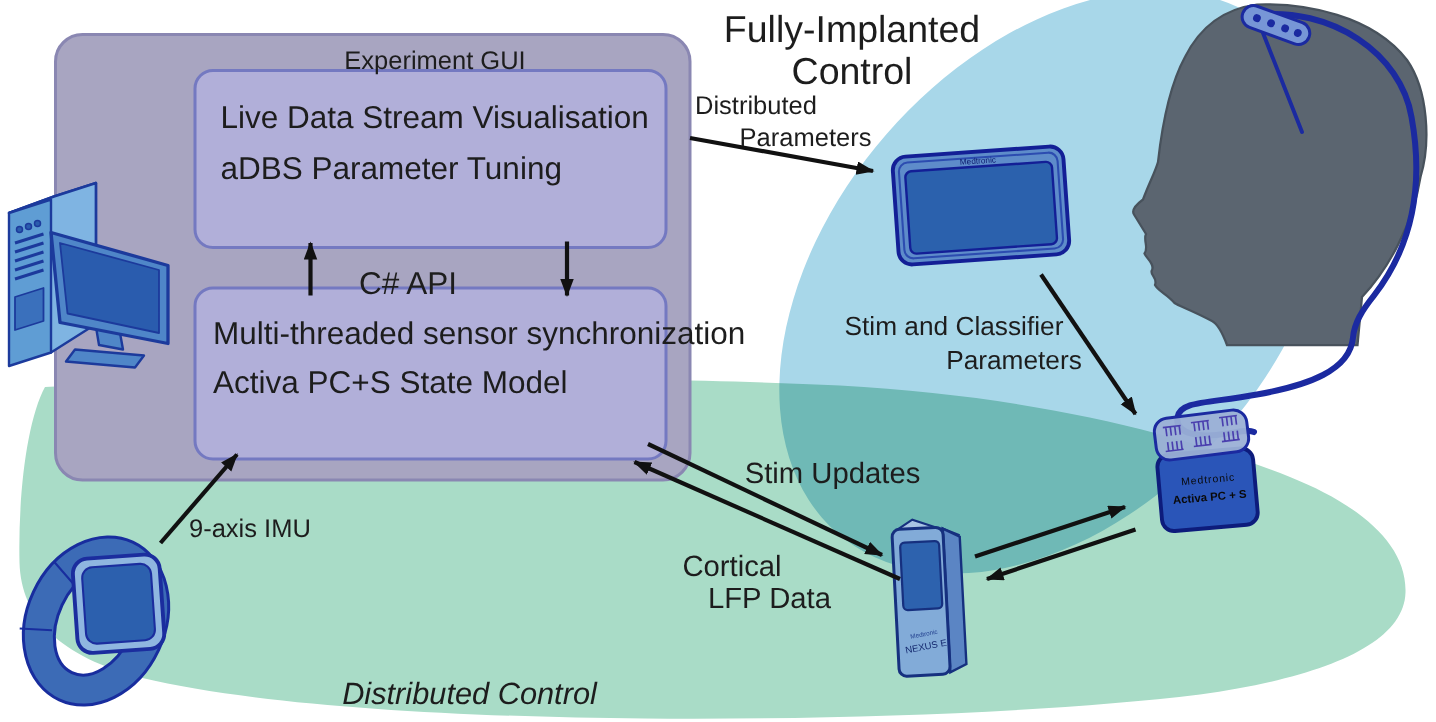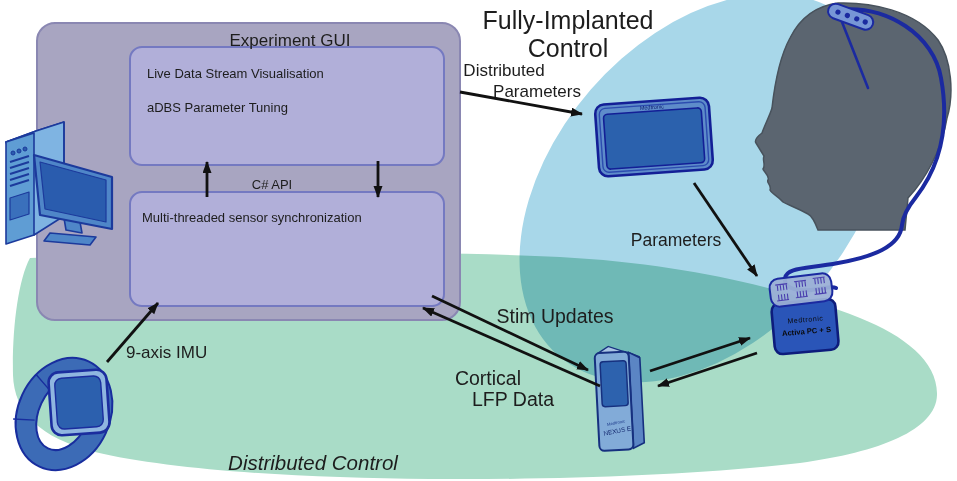--- a/index.html
+++ b/index.html
@@ -3,21 +3,21 @@
 <meta charset="utf-8">
 <style>
   html,body{margin:0;padding:0;background:#ffffff;}
   #stage{position:relative;width:957px;height:481px;overflow:hidden;background:#ffffff;
          font-family:"Liberation Sans", sans-serif;color:#1d1d1d;}
   #art{position:absolute;left:0;top:0;width:957px;height:481px;}
   .lbl{position:absolute;white-space:pre-line;line-height:1.12;color:#1d1d1d;}
   .ctr{text-align:center;}
   .big{font-size:25px;}
   .med{font-size:17px;}
-  .box-t{font-size:13px;}
+  .box-t{font-size:21px;}
   .flow{font-size:19.5px;}
 </style>
 </head>
 <body>
 
 <div id="stage">
 
   <svg id="art" viewBox="0 0 957 481">
     <defs>
       <marker id="ah" markerUnits="userSpaceOnUse" markerWidth="14" markerHeight="11" refX="11" refY="4.5" orient="auto">
@@ -135,28 +135,30 @@
       <path d="M 207 197 L 207 162" marker-end="url(#ah)"></path>
       <path d="M 378 161 L 378 197" marker-end="url(#ah)"></path>
     </g>
   </svg>
 
   <div class="lbl med ctr" style="left:180px;top:31px;width:220px;">Experiment GUI</div>
   <div class="lbl box-t" style="left:147px;top:67px;">Live Data Stream Visualisation</div>
   <div class="lbl box-t" style="left:147px;top:101px;">aDBS Parameter Tuning</div>
   <div class="lbl box-t ctr" style="left:222px;top:178px;width:100px;">C# API</div>
   <div class="lbl box-t" style="left:142px;top:211px;">Multi-threaded sensor synchronization</div>
+  <div class="lbl box-t" style="left:142px;top:244px;">Activa PC+S State Model</div>
 
   <div class="lbl big ctr" style="left:448px;top:6px;width:240px;">Fully-Implanted
 Control</div>
   <div class="lbl flow ctr" style="left:213px;top:452px;width:200px;font-size:20.5px;font-style:italic;">Distributed Control</div>
 
   <div class="lbl med ctr" style="left:454px;top:61px;width:100px;">Distributed</div>
   <div class="lbl med ctr" style="left:487px;top:82px;width:100px;">Parameters</div>
 
+  <div class="lbl med ctr" style="left:561px;top:208px;width:150px;font-size:17.5px;">Stim and Classifier</div>
   <div class="lbl med ctr" style="left:601px;top:231px;width:150px;font-size:17.5px;">Parameters</div>
 
   <div class="lbl flow ctr" style="left:480px;top:306px;width:150px;">Stim Updates</div>
   <div class="lbl flow ctr" style="left:413px;top:368px;width:150px;">Cortical</div>
   <div class="lbl flow ctr" style="left:438px;top:389px;width:150px;">LFP Data</div>
 
   <div class="lbl med" style="left:126px;top:343px;">9-axis IMU</div>
 </div>
 
 </body></html>

